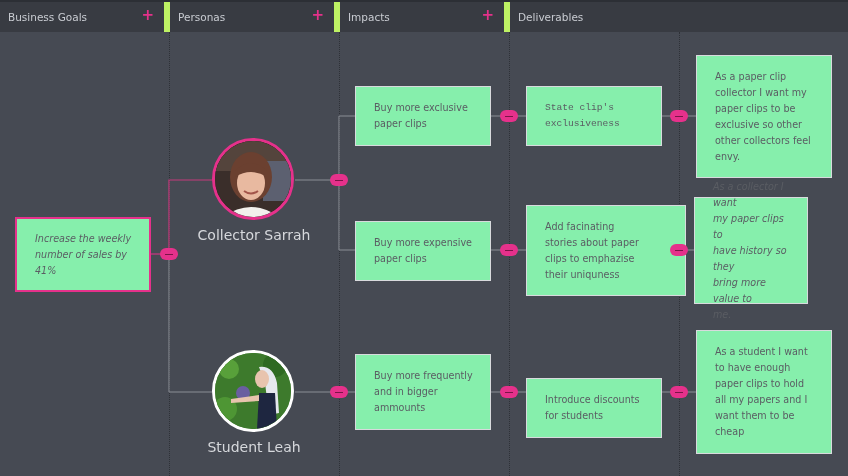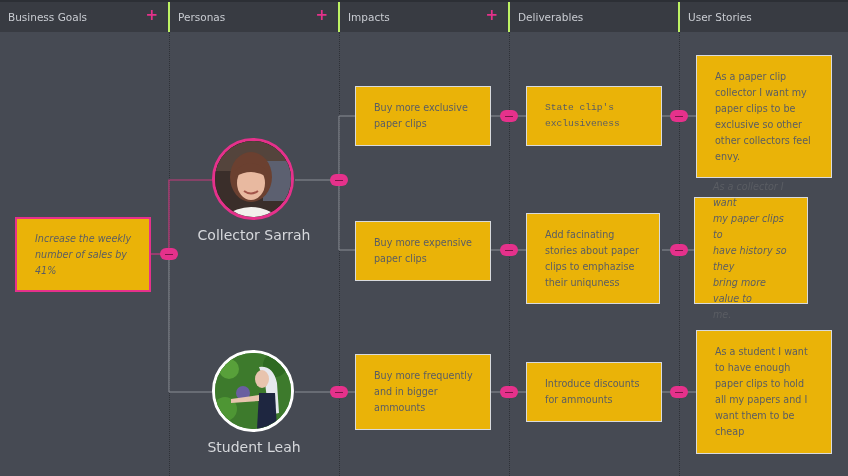--- a/index.html
+++ b/index.html
@@ -10,37 +10,37 @@
     position: relative;
   }
   .header {
     position: absolute; left: 0; top: 0; width: 848px; height: 32px;
     background: #383b42;
     border-top: 2px solid #2c2f35;
     display: flex;
   }
   .col-head {
     width: 170px; height: 30px; position: relative;
-    border-right: 2px solid #bef264;
+    border-right: 6px solid #bef264;
     color: #c9ccd2; font-size: 10.5px;
     padding: 9px 0 0 8px;
   }
   .col-head:last-child { border-right: none; flex: 1; }
   .col-head .plus {
     position: absolute; right: 10px; top: 6px;
     color: #e5318b; font-size: 15px; font-weight: bold; line-height: 1;
     cursor: pointer;
   }
   .vdiv {
     position: absolute; top: 32px; bottom: 0; width: 0;
     border-left: 1px dotted #2e3137;
   }
   svg.lines { position: absolute; left: 0; top: 0; }
   .card {
-    position: absolute; background: #eab308;
+    position: absolute; background: #86efac;
     color: #5a5d63; font-size: 9.6px; line-height: 16px;
     padding: 0 12px 0 18px;
     display: flex; align-items: center;
     border: 1px solid #d8dadd;
   }
   .card.goal { border: 2px solid #e5318b; }
   .card span { display: block; }
   .pill {
     position: absolute; width: 18px; height: 12px;
     background: #e5318b; border-radius: 6px;
@@ -72,23 +72,20 @@
   <div class="col-head">
     <span>Personas</span>
     <span class="plus">+</span>
   </div>
   <div class="col-head">
     <span>Impacts</span>
     <span class="plus">+</span>
   </div>
   <div class="col-head">
     <span>Deliverables</span>
-  </div>
-  <div class="col-head">
-    <span>User Stories</span>
   </div>
 </div>
 
 <div class="vdiv" style="left:169px"></div>
 <div class="vdiv" style="left:339px"></div>
 <div class="vdiv" style="left:509px"></div>
 <div class="vdiv" style="left:679px"></div>
 
 <svg class="lines" width="848" height="476">
 
@@ -176,34 +173,34 @@
 <div class="pill" style="left:500px;top:386px;"></div>
 
 <div class="card" style="left:526px;top:86px;width:136px;height:60px;font-family:Liberation Mono, monospace;">
   <div>
     <span>State clip's</span>
     <span>exclusiveness</span>
   </div>
 </div>
 <div class="pill" style="left:670px;top:110px;"></div>
 
-<div class="card" style="left:526px;top:205px;width:134px;height:91px;margin-top:8px;">
+<div class="card" style="left:526px;top:205px;width:160px;height:91px;">
   <div>
     <span>Add facinating</span>
     <span>stories about paper</span>
     <span>clips to emphazise</span>
     <span>their uniquness</span>
   </div>
 </div>
 <div class="pill" style="left:670px;top:244px;"></div>
 
-<div class="card" style="left:526px;top:362px;width:136px;height:60px;">
+<div class="card" style="left:526px;top:378px;width:136px;height:60px;">
   <div>
     <span>Introduce discounts</span>
-    <span>for ammounts</span>
+    <span>for students</span>
   </div>
 </div>
 <div class="pill" style="left:670px;top:386px;"></div>
 
 <div class="card" style="left:696px;top:55px;width:136px;height:123px;">
   <div>
     <span>As a paper clip</span>
     <span>collector I want my</span>
     <span>paper clips to be</span>
     <span>exclusive so other</span>

